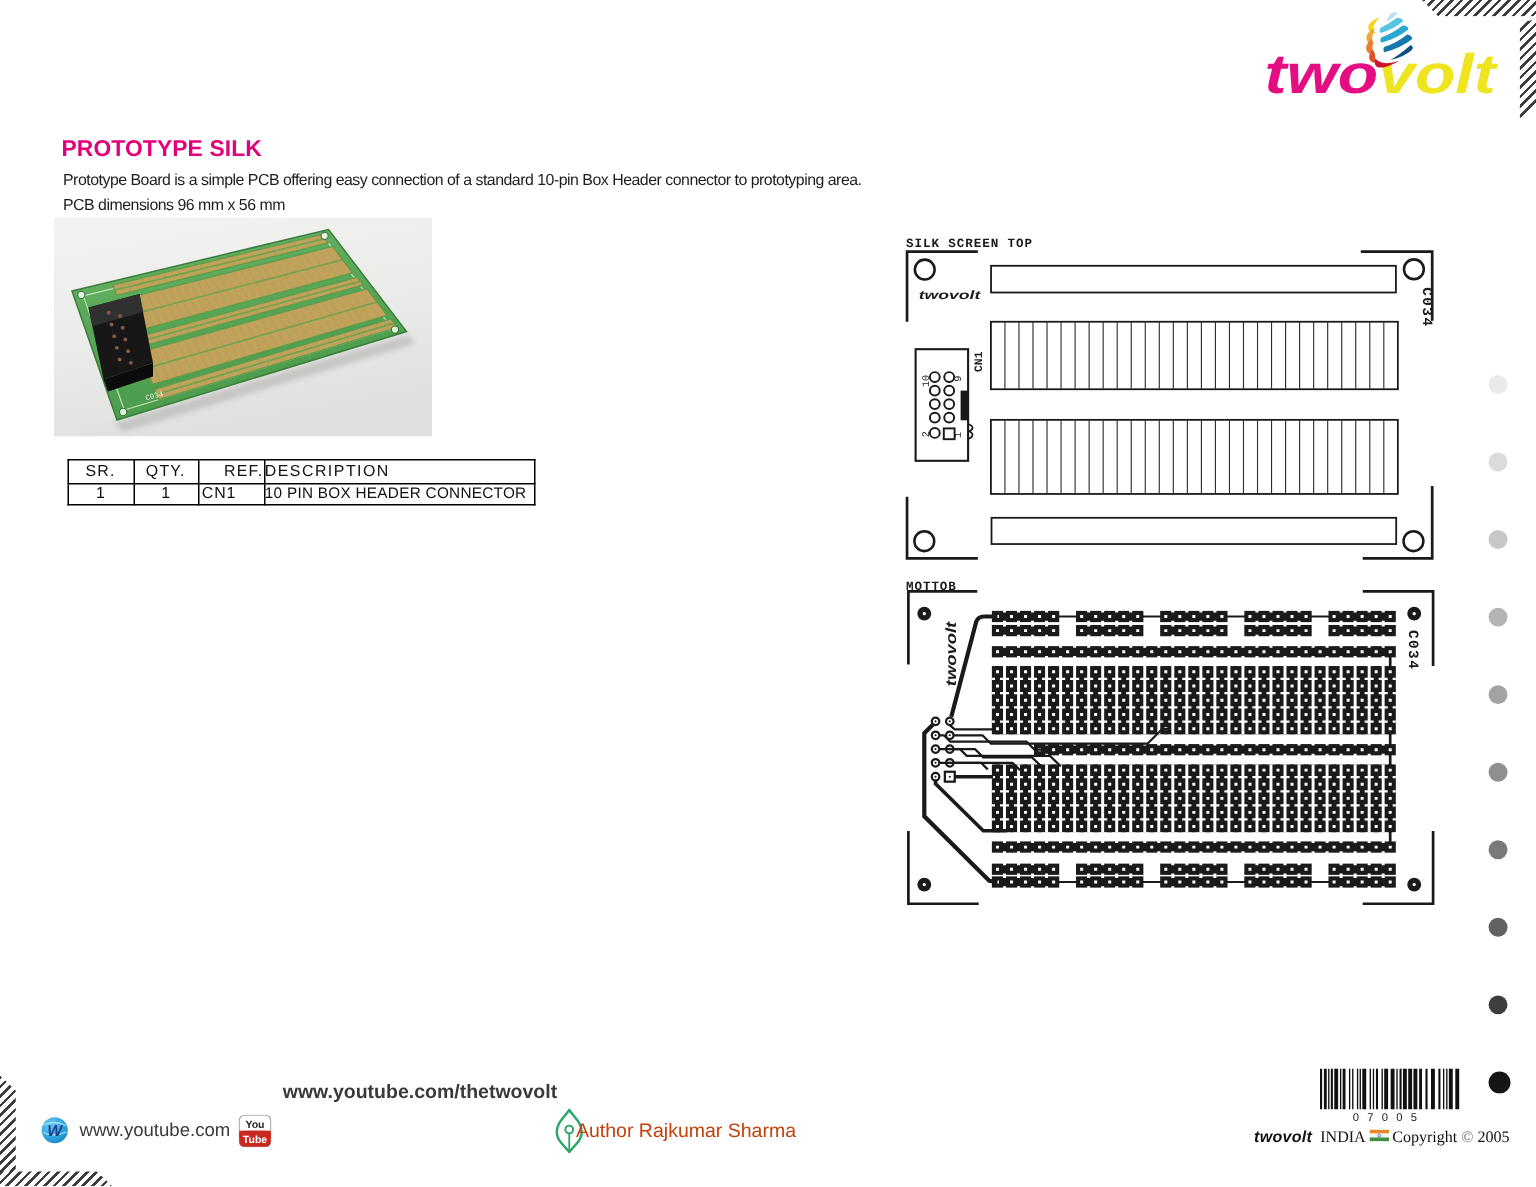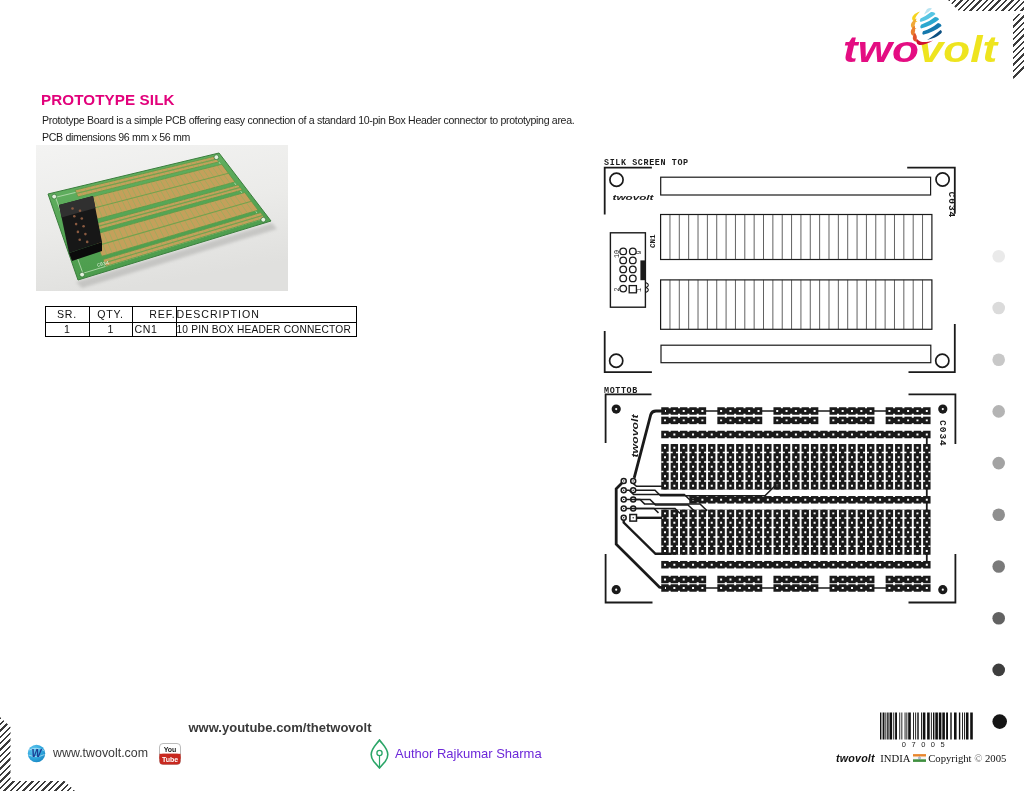--- a/index.html
+++ b/index.html
@@ -344,39 +344,39 @@
         <stop offset="0.55" stop-color="#2da4dc"></stop>
         <stop offset="1" stop-color="#1179b4"></stop>
       </radialGradient>
     </defs>
 <circle cx="9.5" cy="9.5" r="8.7" fill="url(#gb)"></circle>
 <path d="M2 6 Q9.5 2.5 17 6.5" stroke="#bfe8f8" stroke-width="0.9" fill="none" opacity="0.8"></path>
 <path d="M1.5 11 Q9.5 14.5 17.5 10.5" stroke="#bfe8f8" stroke-width="0.9" fill="none" opacity="0.8"></path>
 <text x="9.5" y="13.4" text-anchor="middle" font-size="10.5" font-weight="bold" fill="#1c3f94" font-style="italic">W</text>
 </svg>
 
-<div class="abs" style="left:53px;top:746px;font-size:12.4px;color:#3a3a3a;">www.twovolt.com</div>
+<div class="abs" style="left:53px;top:746px;font-size:12.4px;color:#3a3a3a;">www.youtube.com</div>
 
 <svg class="abs" style="left:158.5px;top:742.5px;" width="22" height="22" viewBox="0 0 22 22">
 <rect x="0.5" y="0.5" width="21" height="21" rx="3.5" fill="#fff" stroke="#aaa" stroke-width="0.8"></rect>
 <rect x="0.5" y="10.8" width="21" height="10.7" rx="3.5" fill="#c8281f"></rect>
 <rect x="0.5" y="10.8" width="21" height="5" fill="#c8281f"></rect>
 <text x="11" y="8.8" text-anchor="middle" font-size="7" font-weight="bold" fill="#222">You</text>
 <text x="11" y="19" text-anchor="middle" font-size="7" font-weight="bold" fill="#fff">Tube</text>
 </svg>
 
 <div class="abs" style="left:188.5px;top:720px;font-size:13px;color:#3a3a3a;font-weight:bold;">www.youtube.com/thetwovolt</div>
 
 <svg class="abs" style="left:368.5px;top:738.5px;" width="21" height="30" viewBox="0 0 21 30">
 <path d="M10.5 1 C7 6 2.2 9.5 2.2 15.5 C2.2 18 3.2 20.5 4.8 22.5 L10.5 29 L16.2 22.5 C17.8 20.5 18.8 18 18.8 15.5 C18.8 9.5 14 6 10.5 1 Z" stroke="#2aa567" stroke-width="1.6" fill="#fff"></path>
 <path d="M10.5 29 L10.5 17" stroke="#2aa567" stroke-width="1.2"></path>
 <circle cx="10.5" cy="14" r="2.6" stroke="#2aa567" stroke-width="1.3" fill="#fff"></circle>
 </svg>
 
-<div class="abs" style="left:395px;top:745.5px;font-size:13px;color:#6d28d9;">Author Rajkumar Sharma</div>
+<div class="abs" style="left:384px;top:745.5px;font-size:13px;color:#c2410c;">Author Rajkumar Sharma</div>
 
 <svg class="abs" style="left:879px;top:712px;" width="95" height="38" viewBox="0 0 95 38">
     <rect x="1.00" y="0.5" width="1.40" height="27" fill="#111"></rect>
     <rect x="3.60" y="0.5" width="1.90" height="27" fill="#111"></rect>
     <rect x="6.40" y="0.5" width="0.90" height="27" fill="#111"></rect>
     <rect x="8.20" y="0.5" width="1.40" height="27" fill="#111"></rect>
     <rect x="10.50" y="0.5" width="2.60" height="27" fill="#111"></rect>
     <rect x="14.30" y="0.5" width="0.90" height="27" fill="#111"></rect>
     <rect x="16.10" y="0.5" width="1.90" height="27" fill="#111"></rect>
     <rect x="20.30" y="0.5" width="0.90" height="27" fill="#111"></rect>

